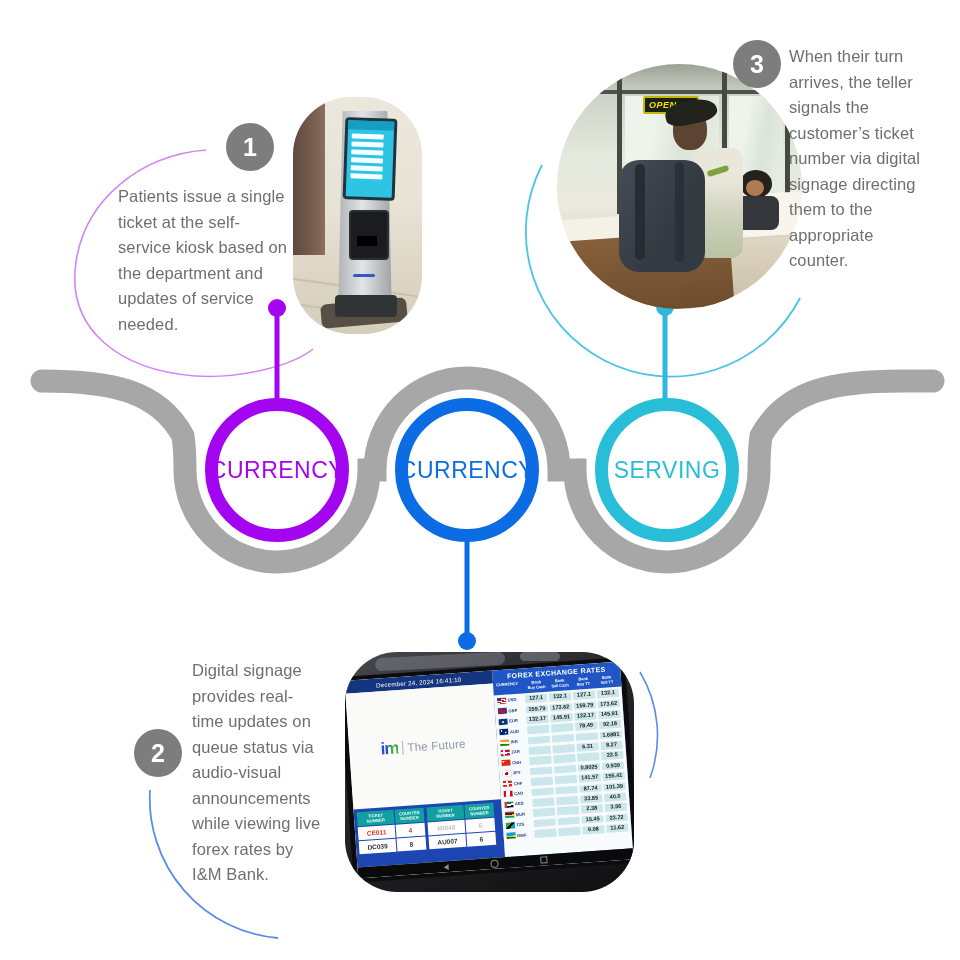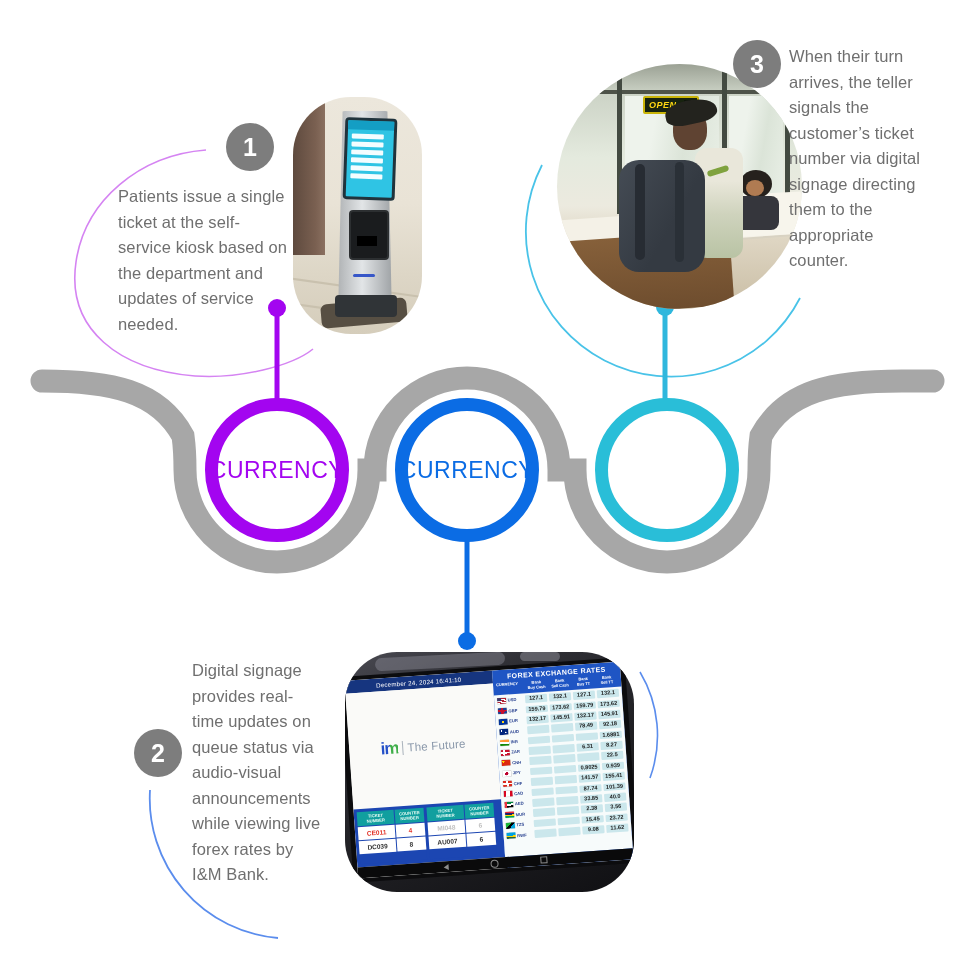--- a/index.html
+++ b/index.html
@@ -189,20 +189,21 @@
     <line x1="665" y1="307" x2="665" y2="400" stroke="#2fb7dd" stroke-width="5"></line>
     <circle cx="665" cy="307" r="9" fill="#2fb7dd"></circle>
 
     <circle cx="277" cy="470" r="65.5" fill="#fff" stroke="#a305f0" stroke-width="13"></circle>
     <circle cx="467" cy="470" r="65.5" fill="#fff" stroke="#0b6ce4" stroke-width="13"></circle>
     <circle cx="667" cy="470" r="65.5" fill="#fff" stroke="#29bed8" stroke-width="13"></circle>
   </svg>
 
   <div class="stage-label sl-arrival">CURRENCY</div>
   <div class="stage-label sl-waiting">CURRENCY</div>
+  <div class="stage-label sl-serving">SERVING</div>
 
   <div class="badge badge1">
       <span>1</span>
     </div>
   <div class="badge badge2">
       <span>2</span>
     </div>
   <div class="badge badge3">
       <span>3</span>
     </div>

